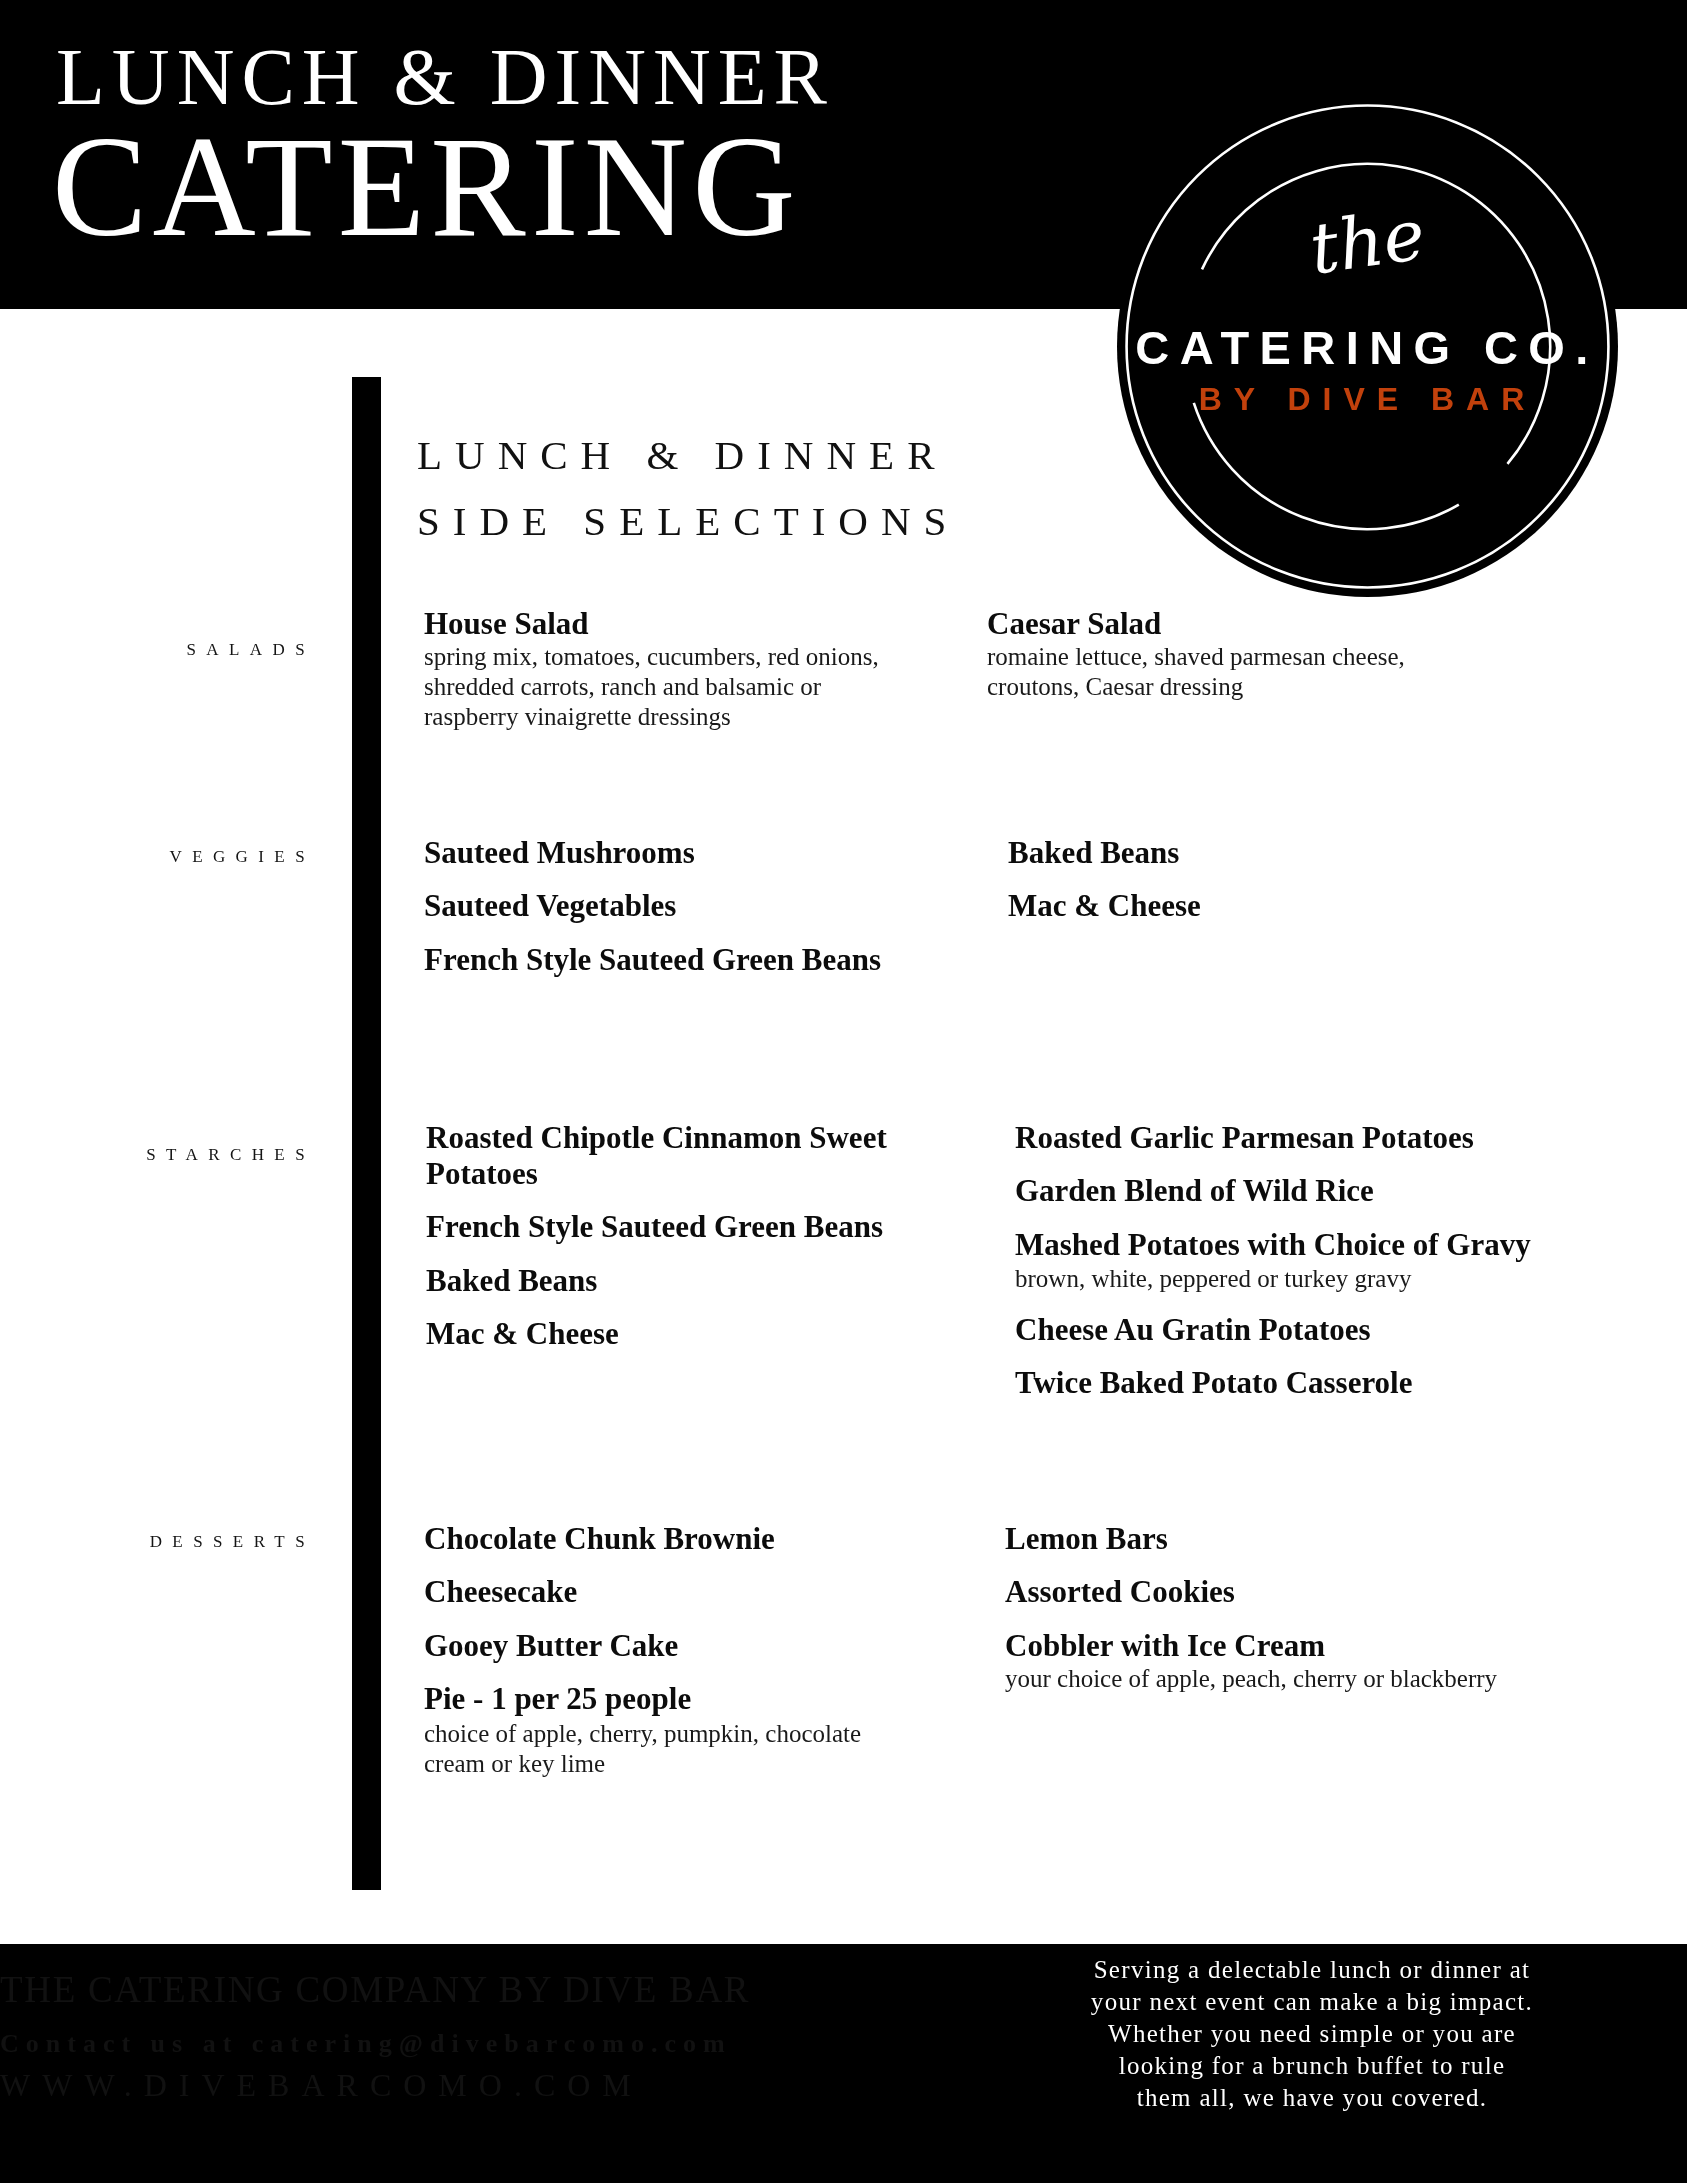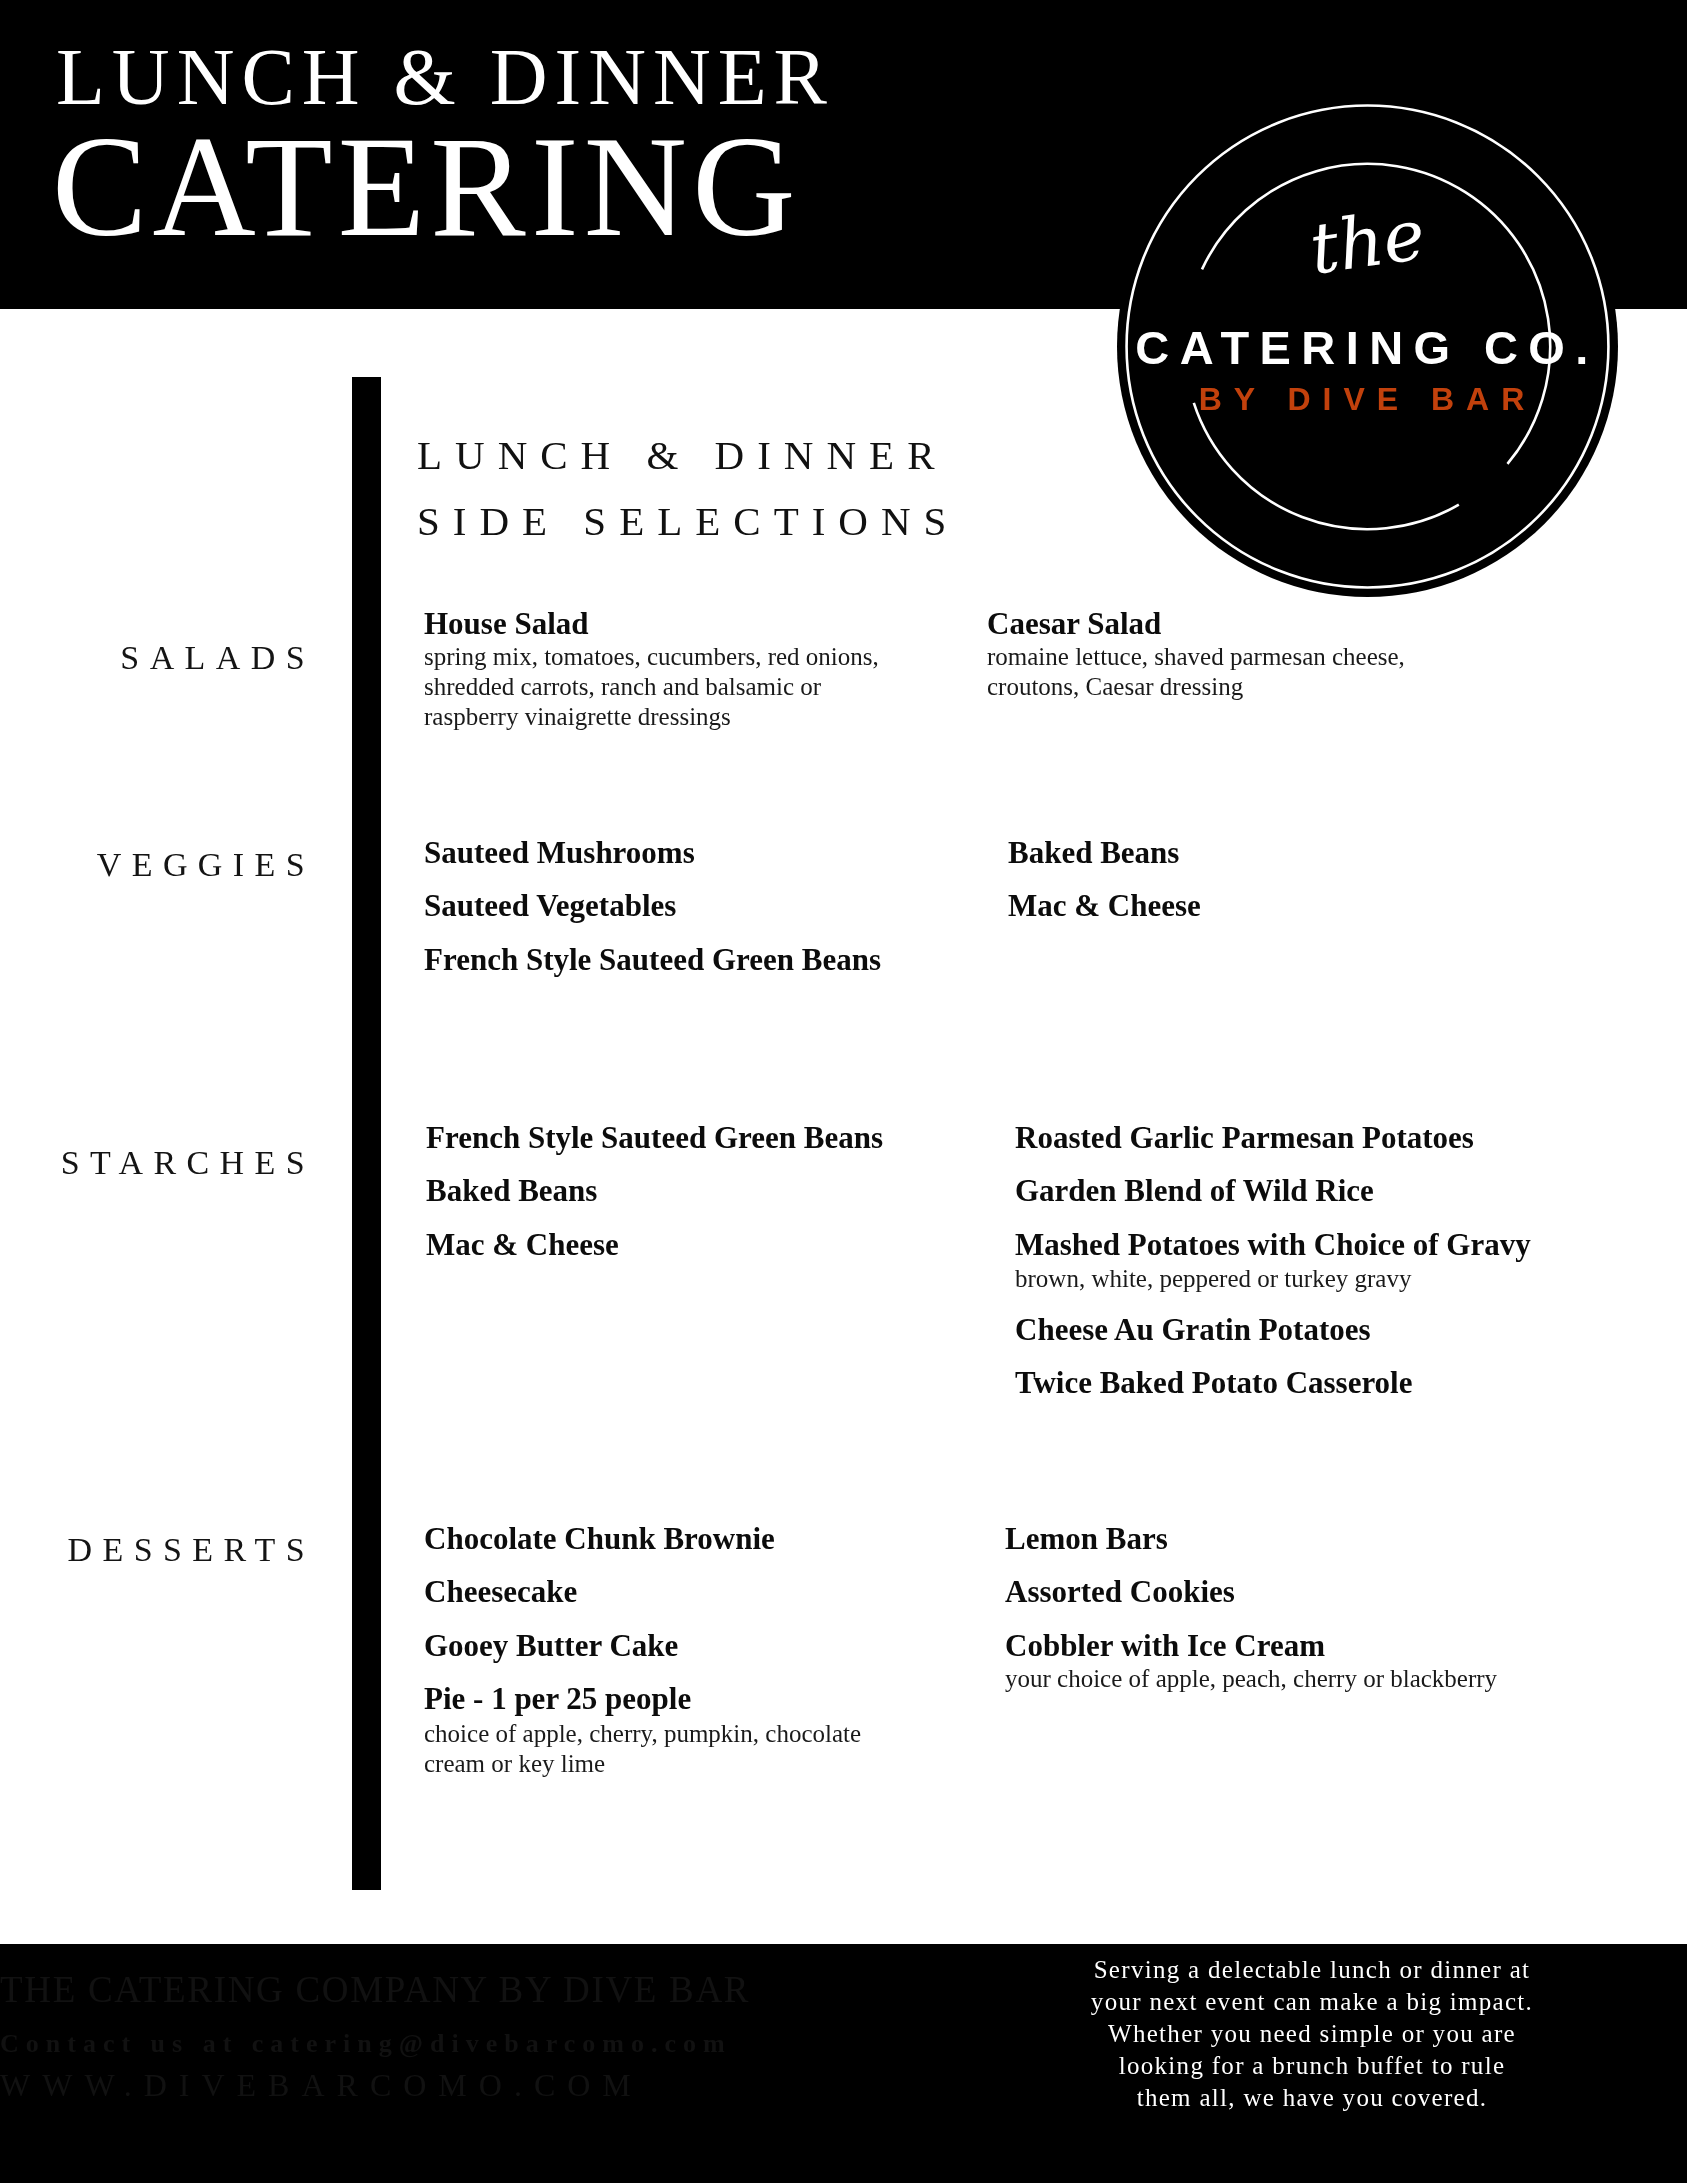--- a/index.html
+++ b/index.html
@@ -37,21 +37,21 @@
     letter-spacing:12px; line-height:1; white-space:nowrap;
   }
   
   .rail { position:absolute; left:352px; top:377px; width:29px; height:1513px; background:#000; }
   .selections-heading {
     position:absolute; left:417px; top:422px; font-size:41px; line-height:66px;
     letter-spacing:13px; color:#111; white-space:nowrap;
   }
   .side-label {
     position:absolute; left:35px; width:280px; text-align:right;
-    font-size:34px; letter-spacing:10.4px; color:#141414; line-height:1; white-space:nowrap;
+    font-size:17px; letter-spacing:10.4px; color:#141414; line-height:1; white-space:nowrap;
   }
   .label-salads   { top:641px; }
   .label-veggies  { top:848px;text-align:right; }
   .label-starches { top:1146px; }
   .label-desserts { top:1533px; }
 
   .menu-col { position:absolute; }
   .col-salads-0   { left:424px;  top:606px;  width:500px; }
   .col-salads-1   { left:987px; top:606px;  width:500px; }
   .col-veggies-0  { left:424px;  top:835px;  width:461px; }
@@ -151,20 +151,23 @@
     <div class="item">
       <div class="item-name">Baked Beans</div>
     </div>
     <div class="item">
       <div class="item-name">Mac &amp; Cheese</div>
     </div>
   </div>
 
   <div class="menu-col col-starches-0">
     <div class="item">
+      <div class="item-name">Roasted Chipotle Cinnamon Sweet Potatoes</div>
+    </div>
+    <div class="item">
       <div class="item-name">French Style Sauteed Green Beans</div>
     </div>
     <div class="item">
       <div class="item-name">Baked Beans</div>
     </div>
     <div class="item">
       <div class="item-name">Mac &amp; Cheese</div>
     </div>
   </div>
   <div class="menu-col col-starches-1">

